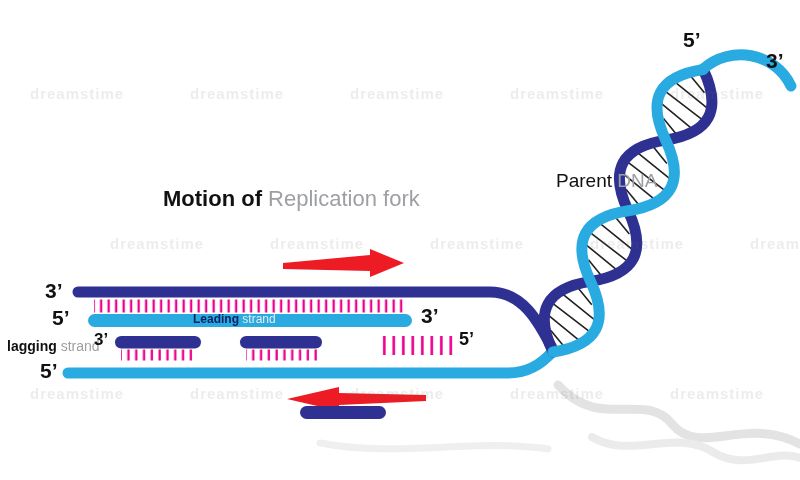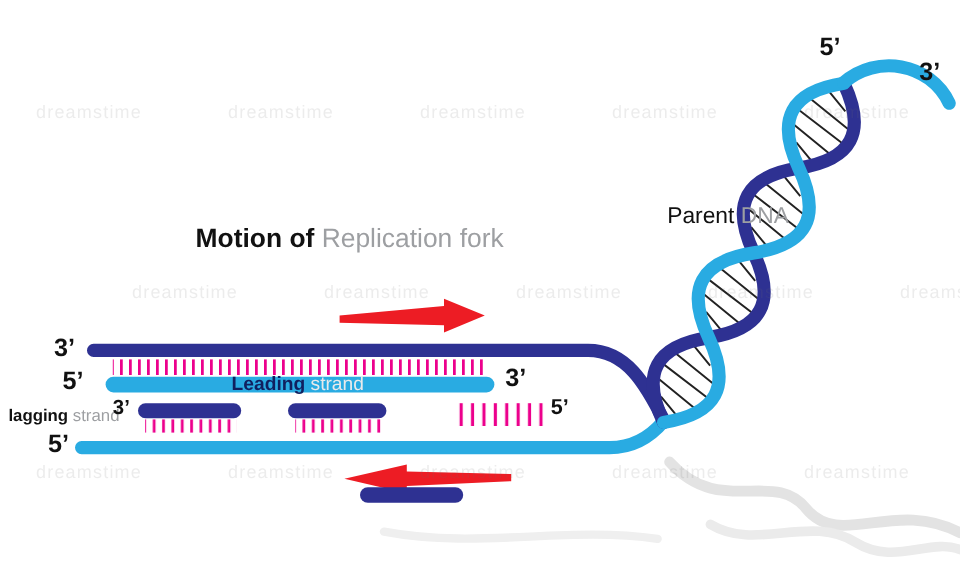--- a/index.html
+++ b/index.html
@@ -9,28 +9,28 @@
   }
   .stage svg{position:absolute;left:0;top:0;z-index:2;}
   .lbl{position:absolute;z-index:3;color:#111;font-weight:bold;white-space:nowrap;}
   .prime{font-size:21px;letter-spacing:0;}
   .title{left:163px;top:186px;font-size:22px;}
   .title .bold{font-weight:bold;color:#111;margin-top:41px;}
   .title .gray{font-weight:normal;color:#9d9fa2;margin-top:40px;}
   .parent{left:556px;top:170px;font-size:19px;}
   .parent .bold{font-weight:normal;color:#111;}
   .parent .gray{font-weight:normal;color:#9d9fa2;margin-top:36px;}
-  .leading-lbl{left:193px;top:312px;font-size:16px;text-align:center;}
+  .leading-lbl{left:193px;top:312px;font-size:12px;text-align:center;}
   .leading-lbl .bold{font-weight:bold;color:#10205f;}
   .leading-lbl .gray{font-weight:normal;color:#e9eaeb;}
   .lagging-lbl{left:7px;top:338px;font-size:14px;}
   .lagging-lbl .bold{font-weight:bold;color:#111;}
   .lagging-lbl .gray{font-weight:normal;color:#9d9fa2;}
   .wm-layer{position:absolute;left:0;top:0;width:800px;height:480px;z-index:4;pointer-events:none;}
-  .wm{position:absolute;font-size:15px;color:rgba(110,110,110,0.13);font-weight:normal;letter-spacing:1px;text-align:right;}
+  .wm{position:absolute;font-size:15px;color:rgba(110,110,110,0.13);font-weight:bold;letter-spacing:1px;text-align:right;}
 </style>
 </head>
 <body>
 
 <div class="stage">
 
   <svg width="800" height="480" viewBox="0 0 800 480">
     <defs>
       <pattern id="tickA" patternUnits="userSpaceOnUse" width="7.5" height="13">
         <rect x="2.5" y="0" width="2.3" height="13" fill="#ec008c"></rect>

